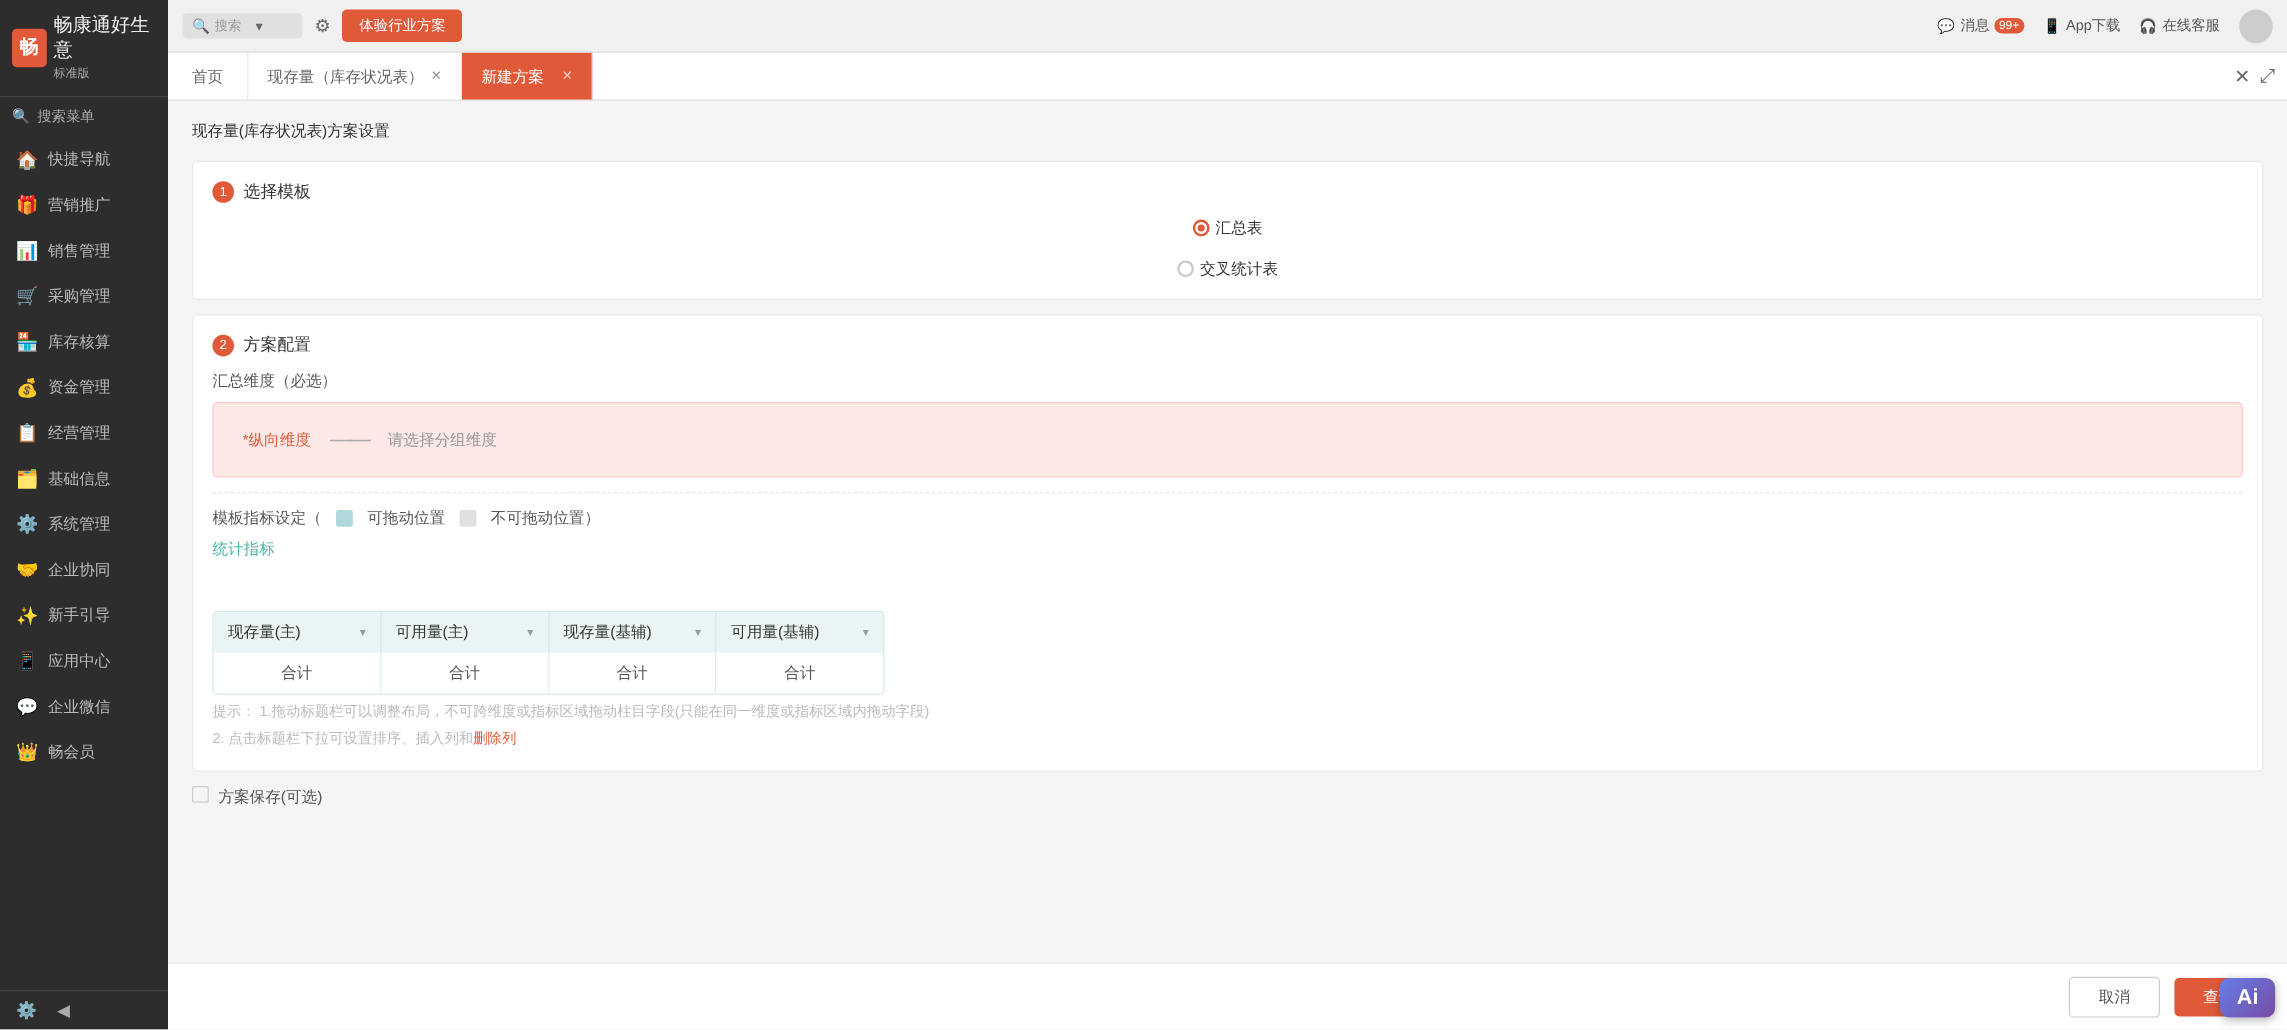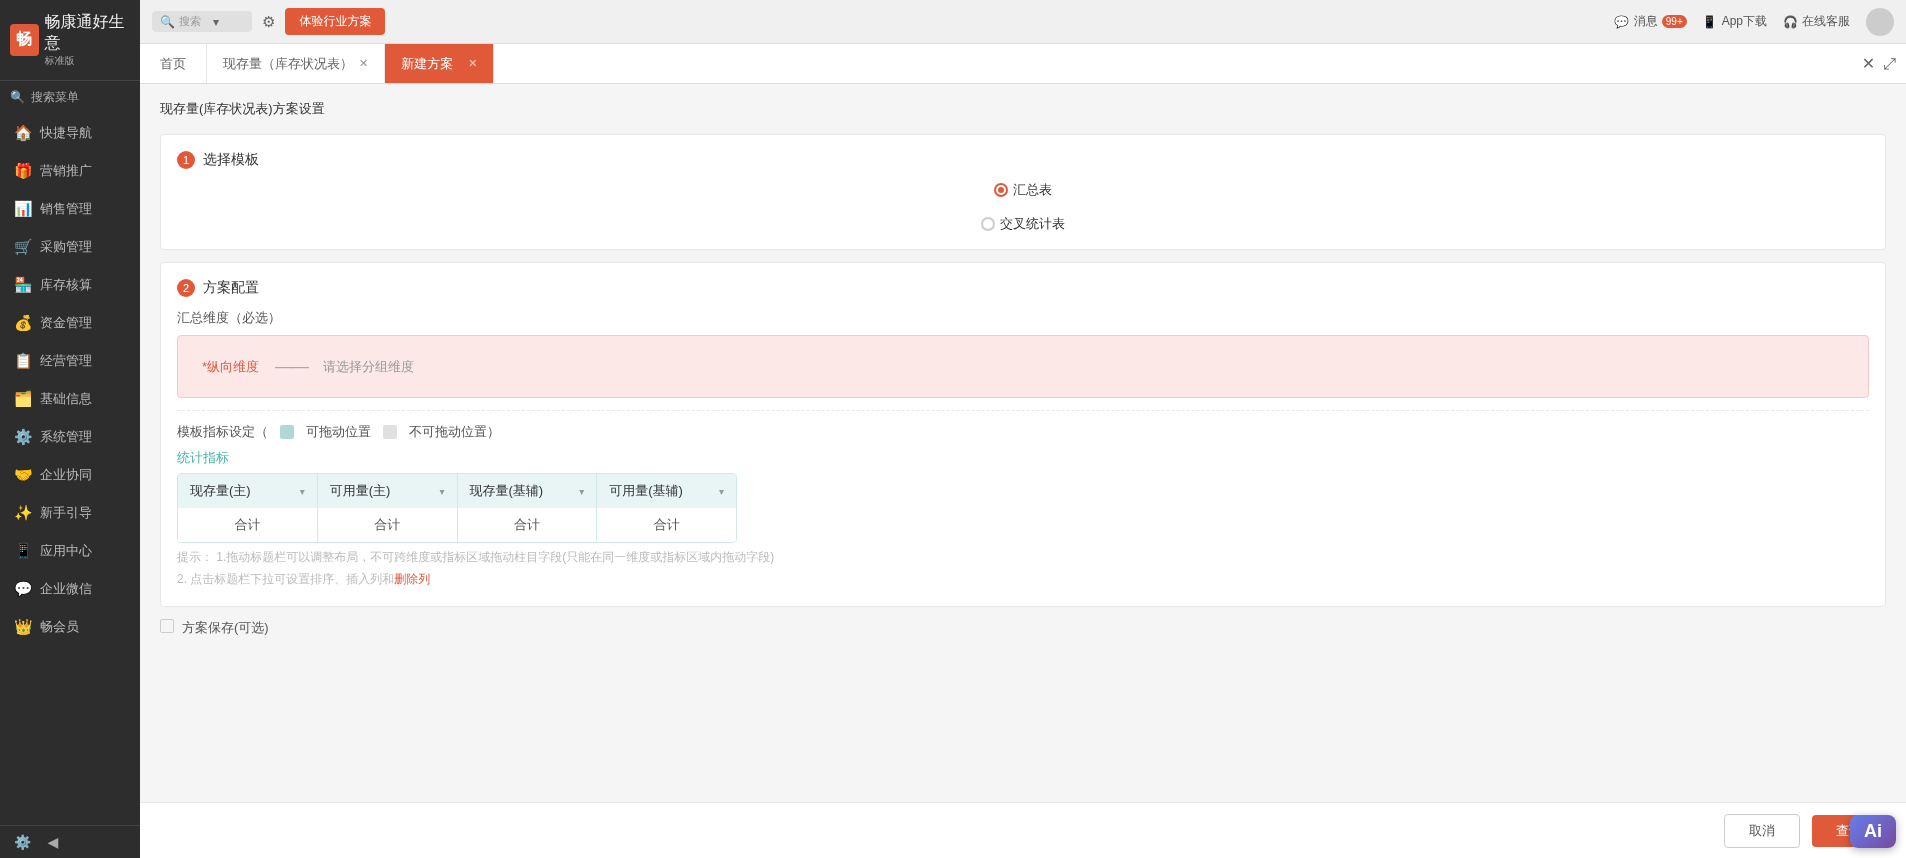--- a/index.html
+++ b/index.html
@@ -173,21 +173,21 @@
     .indicator-badge-grey {
       display: inline-block; width: 14px; height: 14px; background: #e0e0e0;
       border-radius: 2px; vertical-align: middle;
     }
 
     .stats-section { margin-top: 8px; }
     .stats-title { color: #4ab3a6; font-size: 13px; margin-bottom: 6px; }
 
     .stats-table {
       border: 1px solid #d0eae8; border-radius: 4px; overflow: hidden;
-      display: inline-block; min-width: 560px;
+      display: inline-block; min-width: 560px; margin-top: 36px;
     }
     .stats-table-header {
       display: flex; background: #e8f5f4;
     }
     .stats-col {
       flex: 1; border-right: 1px solid #d0eae8; padding: 8px 12px;
       display: flex; align-items: center; justify-content: space-between; gap: 4px;
     }
     .stats-col:last-child { border-right: none; text-align: center; }
     .stats-col-label { font-size: 13px; color: #333; }

